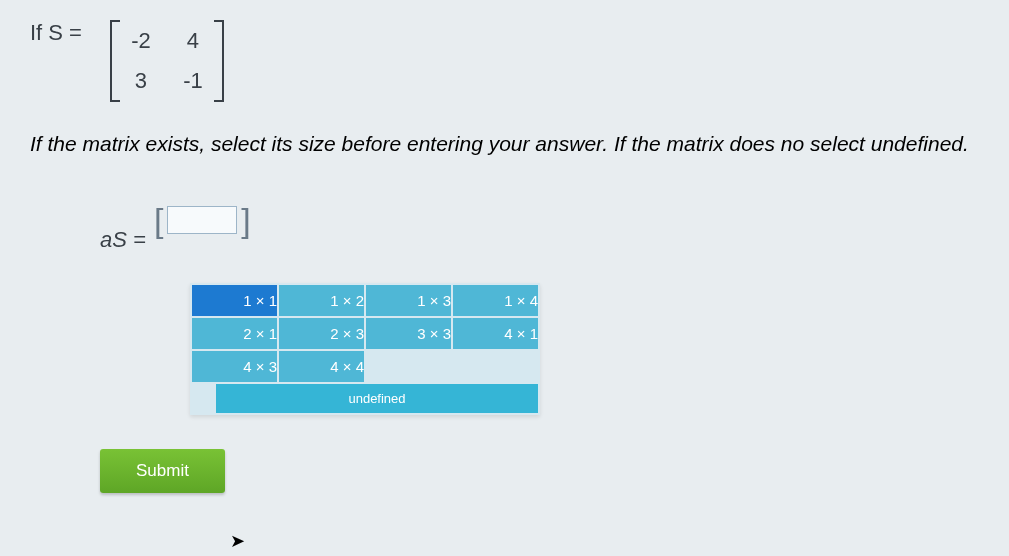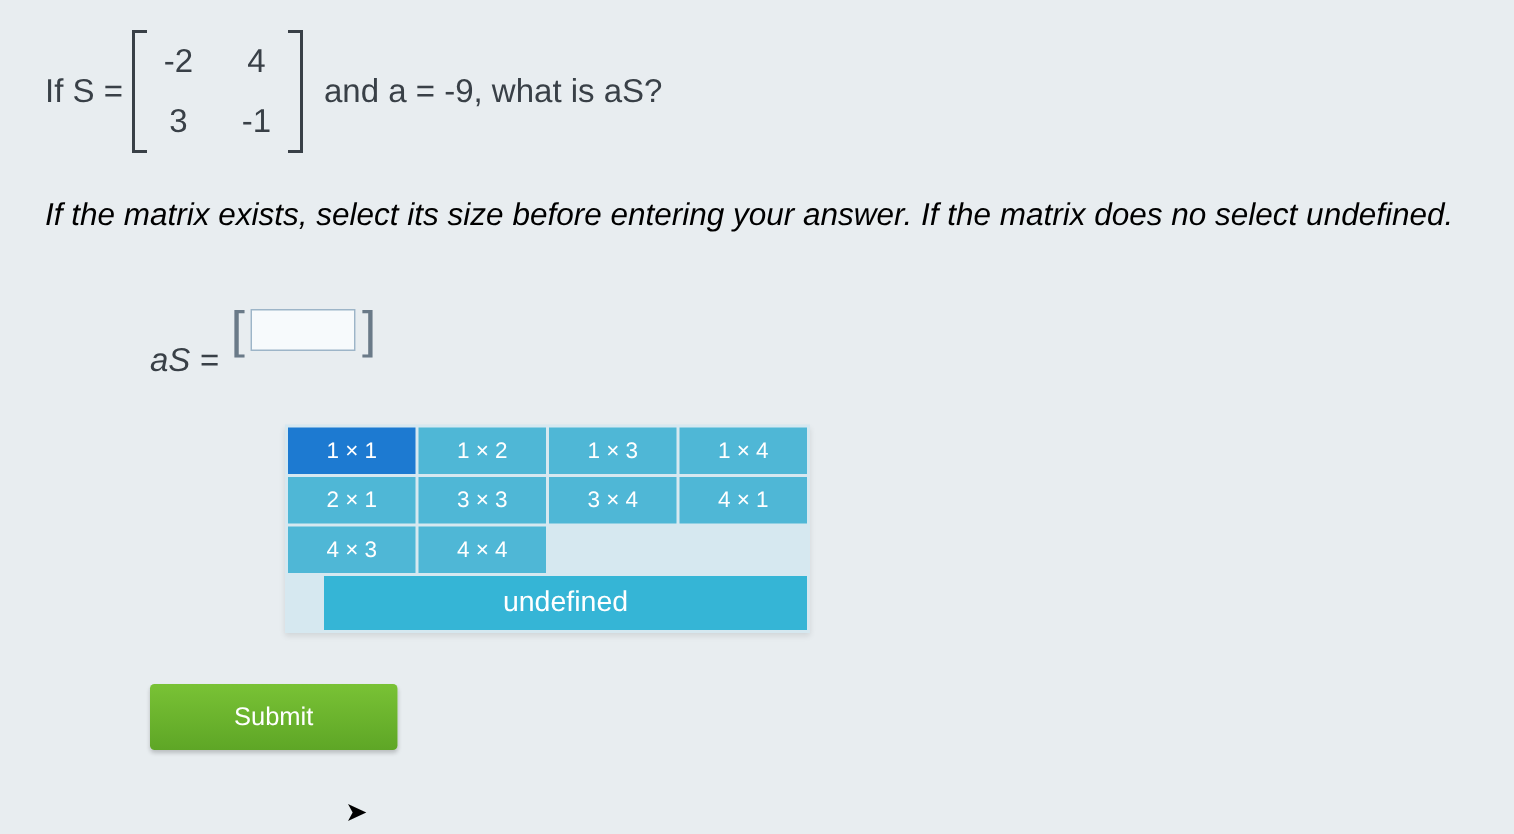--- a/index.html
+++ b/index.html
@@ -8,24 +8,25 @@
     padding: 20px 30px;
     font-family: Arial, sans-serif;
     background: #e8edf0;
     color: #394047;
     width: 1009px;
     height: 556px;
     overflow: hidden;
   }
   .question-line {
     display: flex;
-    align-items: center;
+    align-items: flex-start;
     font-size: 22px;
     color: #394047;
     margin-bottom: 26px;
+    gap: 22px;
   }
   .matrix {
     display: inline-flex;
     align-items: center;
     margin: 0 6px;
   }
   .bracket {
     width: 10px;
     align-self: stretch;
     border-top: 2px solid #394047;
@@ -85,47 +86,47 @@
     box-shadow: 0 2px 4px rgba(0,0,0,.1);
   }
   .size-grid {
     display: grid;
     grid-template-columns: repeat(4, 1fr);
     gap: 2px;
   }
   .size-cell {
     background: #4fb7d6;
     color: #fff;
-    text-align: center;
-    padding: 7px 12px;
+    text-align: right;
+    padding: 7px 0;
     font-size: 15px;
     cursor: pointer;
   }
   .size-cell.selected {
     background: #1d7ad1;
   }
   .undef-row {
     margin-top: 2px;
   }
   .undef-cell {
     background: #35b5d6;
     color: #fff;
     text-align: center;
     padding: 7px 0;
-    font-size: 19px;
+    font-size: 13px;
     cursor: pointer;
     margin-left: 24px;
   }
   .submit-btn {
     display: inline-block;
     margin-left: 70px;
     background: #6fb62e;
     background: linear-gradient(#79c235,#5ea626);
     color: #fff;
-    padding: 12px 56px;
+    padding: 12px 36px;
     font-size: 17px;
     border-radius: 3px;
     cursor: pointer;
     box-shadow: 0 2px 3px rgba(0,0,0,.2);
   }
   .cursor {
     position: absolute;
     left: 230px;
     top: 530px;
     font-size: 18px;
@@ -142,43 +143,42 @@
   <span class="matrix">
     <span class="bracket left"></span>
     <span class="mgrid">
       <span>-2</span>
       <span>4</span>
       <span>3</span>
       <span>-1</span>
     </span>
     <span class="bracket right"></span>
   </span>
-  <span style="margin-left:8px;">and a = -9, what is aS?</span>
 </div>
 
 <div class="instruction">If the matrix exists, select its size before entering your answer. If the matrix does no select undefined.</div>
 
 <div class="answer-line">
   <span class="label">aS =</span>
   <span class="ans-matrix">
     <span class="ans-bracket">[</span>
     <span class="ans-input"></span>
     <span class="ans-bracket">]</span>
   </span>
 </div>
 
 <div class="size-grid-wrap">
   <div class="size-grid" id="size-grid">
       <div class="size-cell selected">1 × 1</div>
       <div class="size-cell">1 × 2</div>
       <div class="size-cell">1 × 3</div>
       <div class="size-cell">1 × 4</div>
       <div class="size-cell">2 × 1</div>
+      <div class="size-cell">2 × 3</div>
       <div class="size-cell">3 × 3</div>
-      <div class="size-cell">3 × 4</div>
       <div class="size-cell">4 × 1</div>
       <div class="size-cell">4 × 3</div>
       <div class="size-cell">4 × 4</div>
     </div>
   <div class="undef-row">
     <div class="undef-cell">undefined</div>
   </div>
 </div>
 
 <div class="submit-btn">Submit</div>

